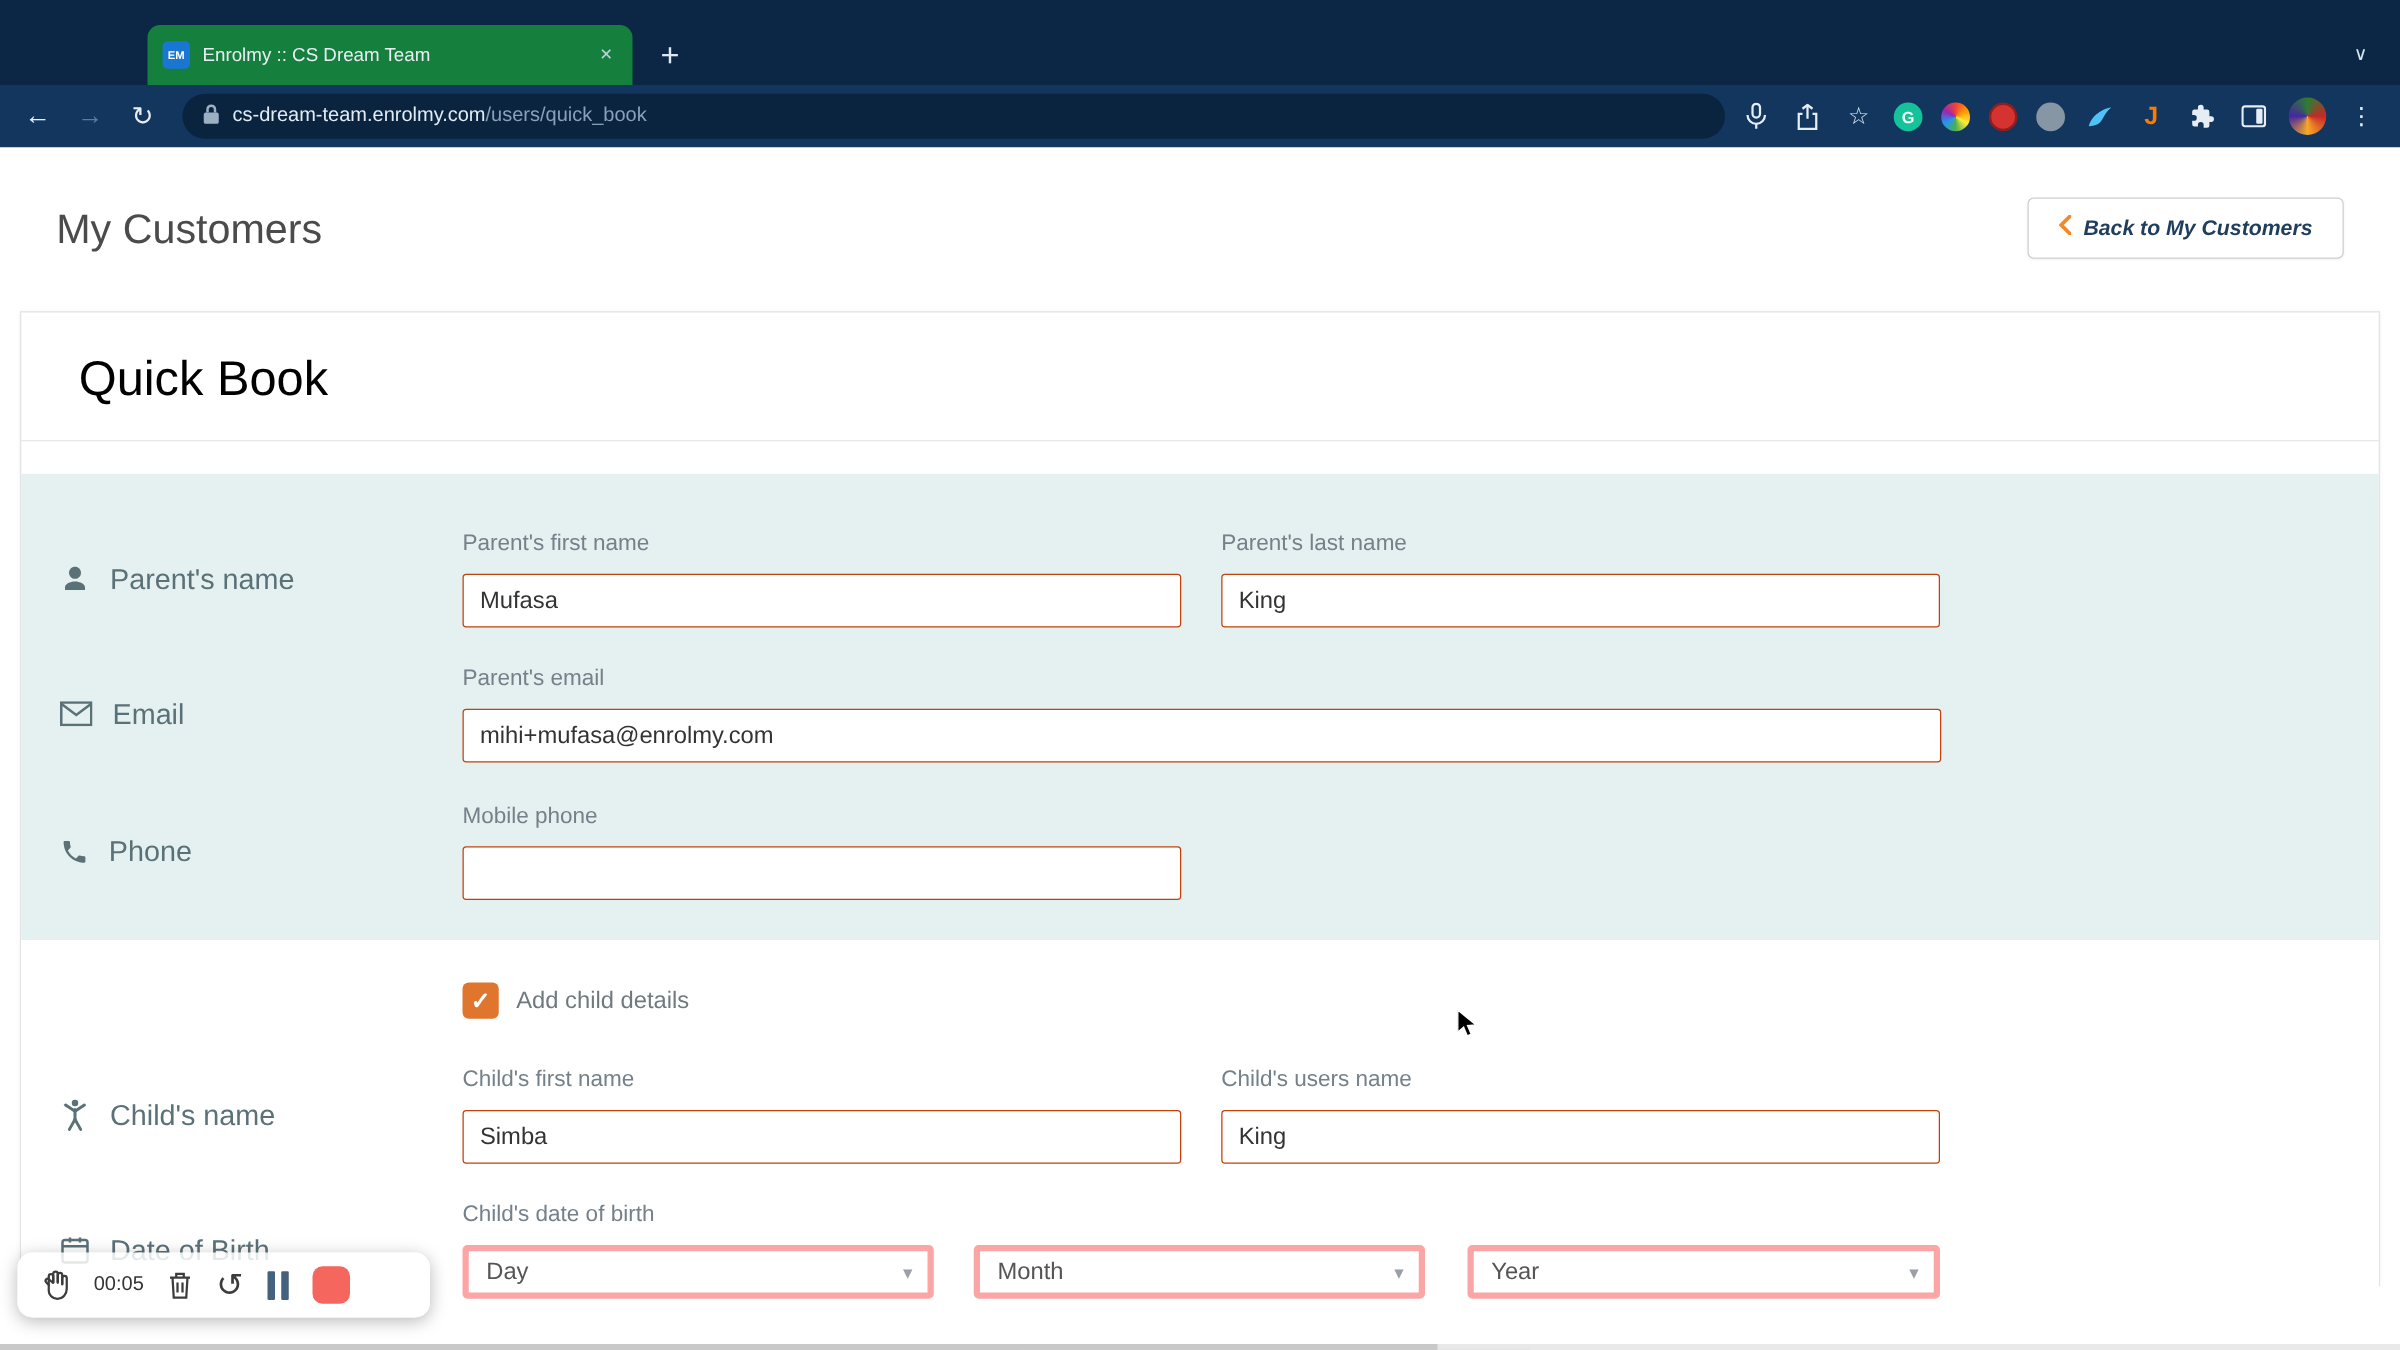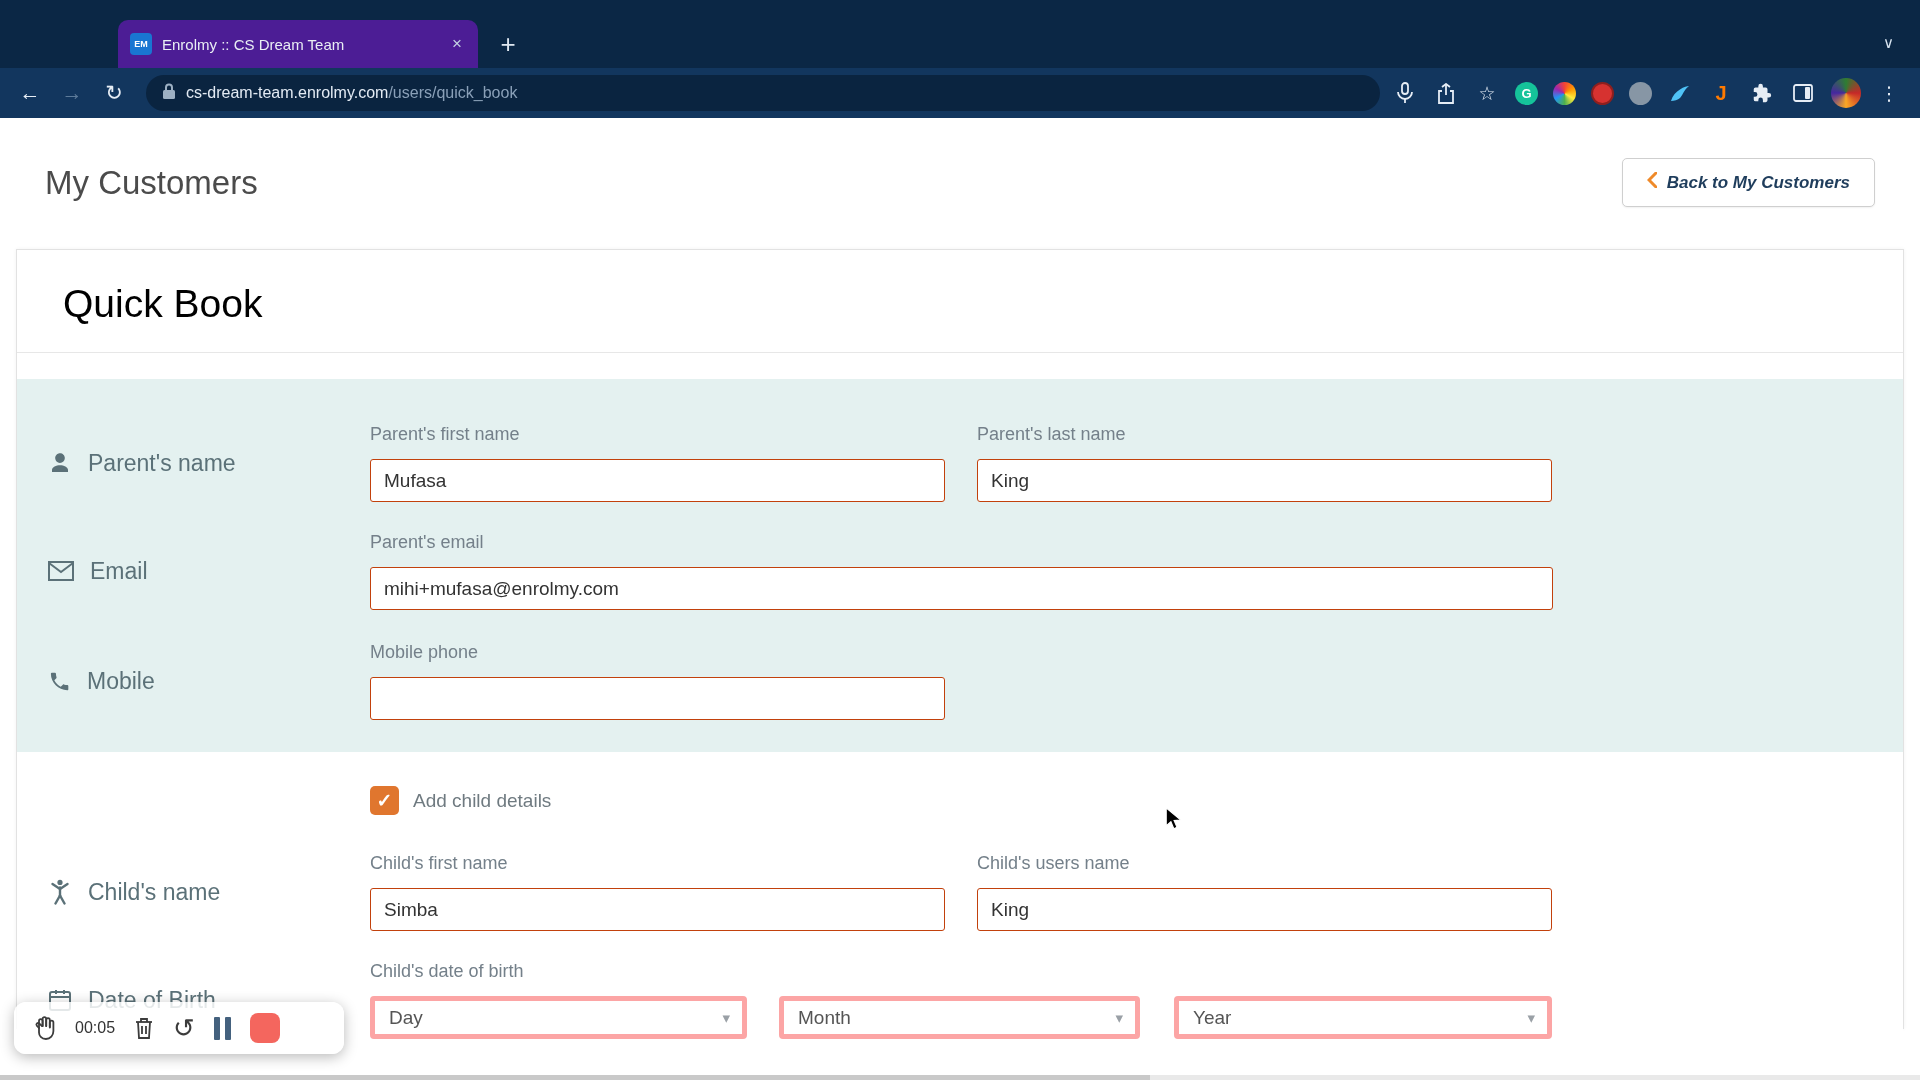--- a/index.html
+++ b/index.html
@@ -1,20 +1,20 @@
 <!DOCTYPE html>
 <html><head>
 <meta charset="utf-8">
 <style>
   * { margin:0; padding:0; box-sizing:border-box; }
   html,body { width:1920px; height:1080px; overflow:hidden; font-family:"Liberation Sans",sans-serif; background:#fff; }
 
   
   .tabstrip { height:68px; background:#0b2745; display:flex; align-items:flex-end; }
-  .tab { margin-left:118px; width:360px; height:48px; background:#4c1d95; border-radius:10px 10px 0 0;
+  .tab { margin-left:118px; width:388px; height:48px; background:#15803d; border-radius:10px 10px 0 0;
          display:flex; align-items:center; padding:0 12px; gap:10px; }
   .favicon { width:22px; height:22px; border-radius:4px; background:#1976d2; color:#fff; font-size:9px;
              font-weight:bold; display:flex; align-items:center; justify-content:center; flex:0 0 22px; }
   .tab-title { color:#e9eef4; font-size:15px; white-space:nowrap; overflow:hidden; flex:1; }
   .tab-close { color:#c3d2e2; font-size:17px; padding:0 4px; cursor:default; }
   .newtab-btn { width:40px; height:40px; margin:0 0 4px 10px; display:flex; align-items:center; justify-content:center;
                 color:#dfe7f0; font-size:26px; border-radius:50%; }
   .strip-caret { margin-left:auto; margin-right:26px; margin-bottom:16px; color:#d7e3ef; font-size:15px; }
 
   .toolbar { height:50px; background:#12365e; display:flex; align-items:center; padding:0 10px; gap:2px; }
@@ -223,21 +223,21 @@
           <div class="fld-label">Parent's email</div>
           <input class="txt" type="text" value="mihi+mufasa@enrolmy.com" style="">
         </div>
       </div>
 
       <div class="form-row row-gap-32">
         <div class="side-label">
           <svg width="23" height="23" viewBox="0 0 24 24">
               <path fill="#5b7178" d="M6.6 10.8c1.5 2.9 3.8 5.2 6.7 6.7l2.2-2.2c.3-.3.7-.4 1-.2 1.2.4 2.4.6 3.7.6.6 0 1 .4 1 1V20c0 .6-.4 1-1 1C10.8 21 3 13.2 3 3.9c0-.6.4-1 1-1h3.3c.6 0 1 .4 1 1 0 1.3.2 2.5.6 3.7.1.3 0 .7-.2 1l-2.1 2.2z"></path>
             </svg>
-          <span>Mobile</span>
+          <span>Phone</span>
         </div>
         <div class="field-area">
           <div class="fld-label">Mobile phone</div>
           <div class="col-half">
             <input class="txt" type="text" value="" style="">
           </div>
         </div>
       </div>
 
     </div>

